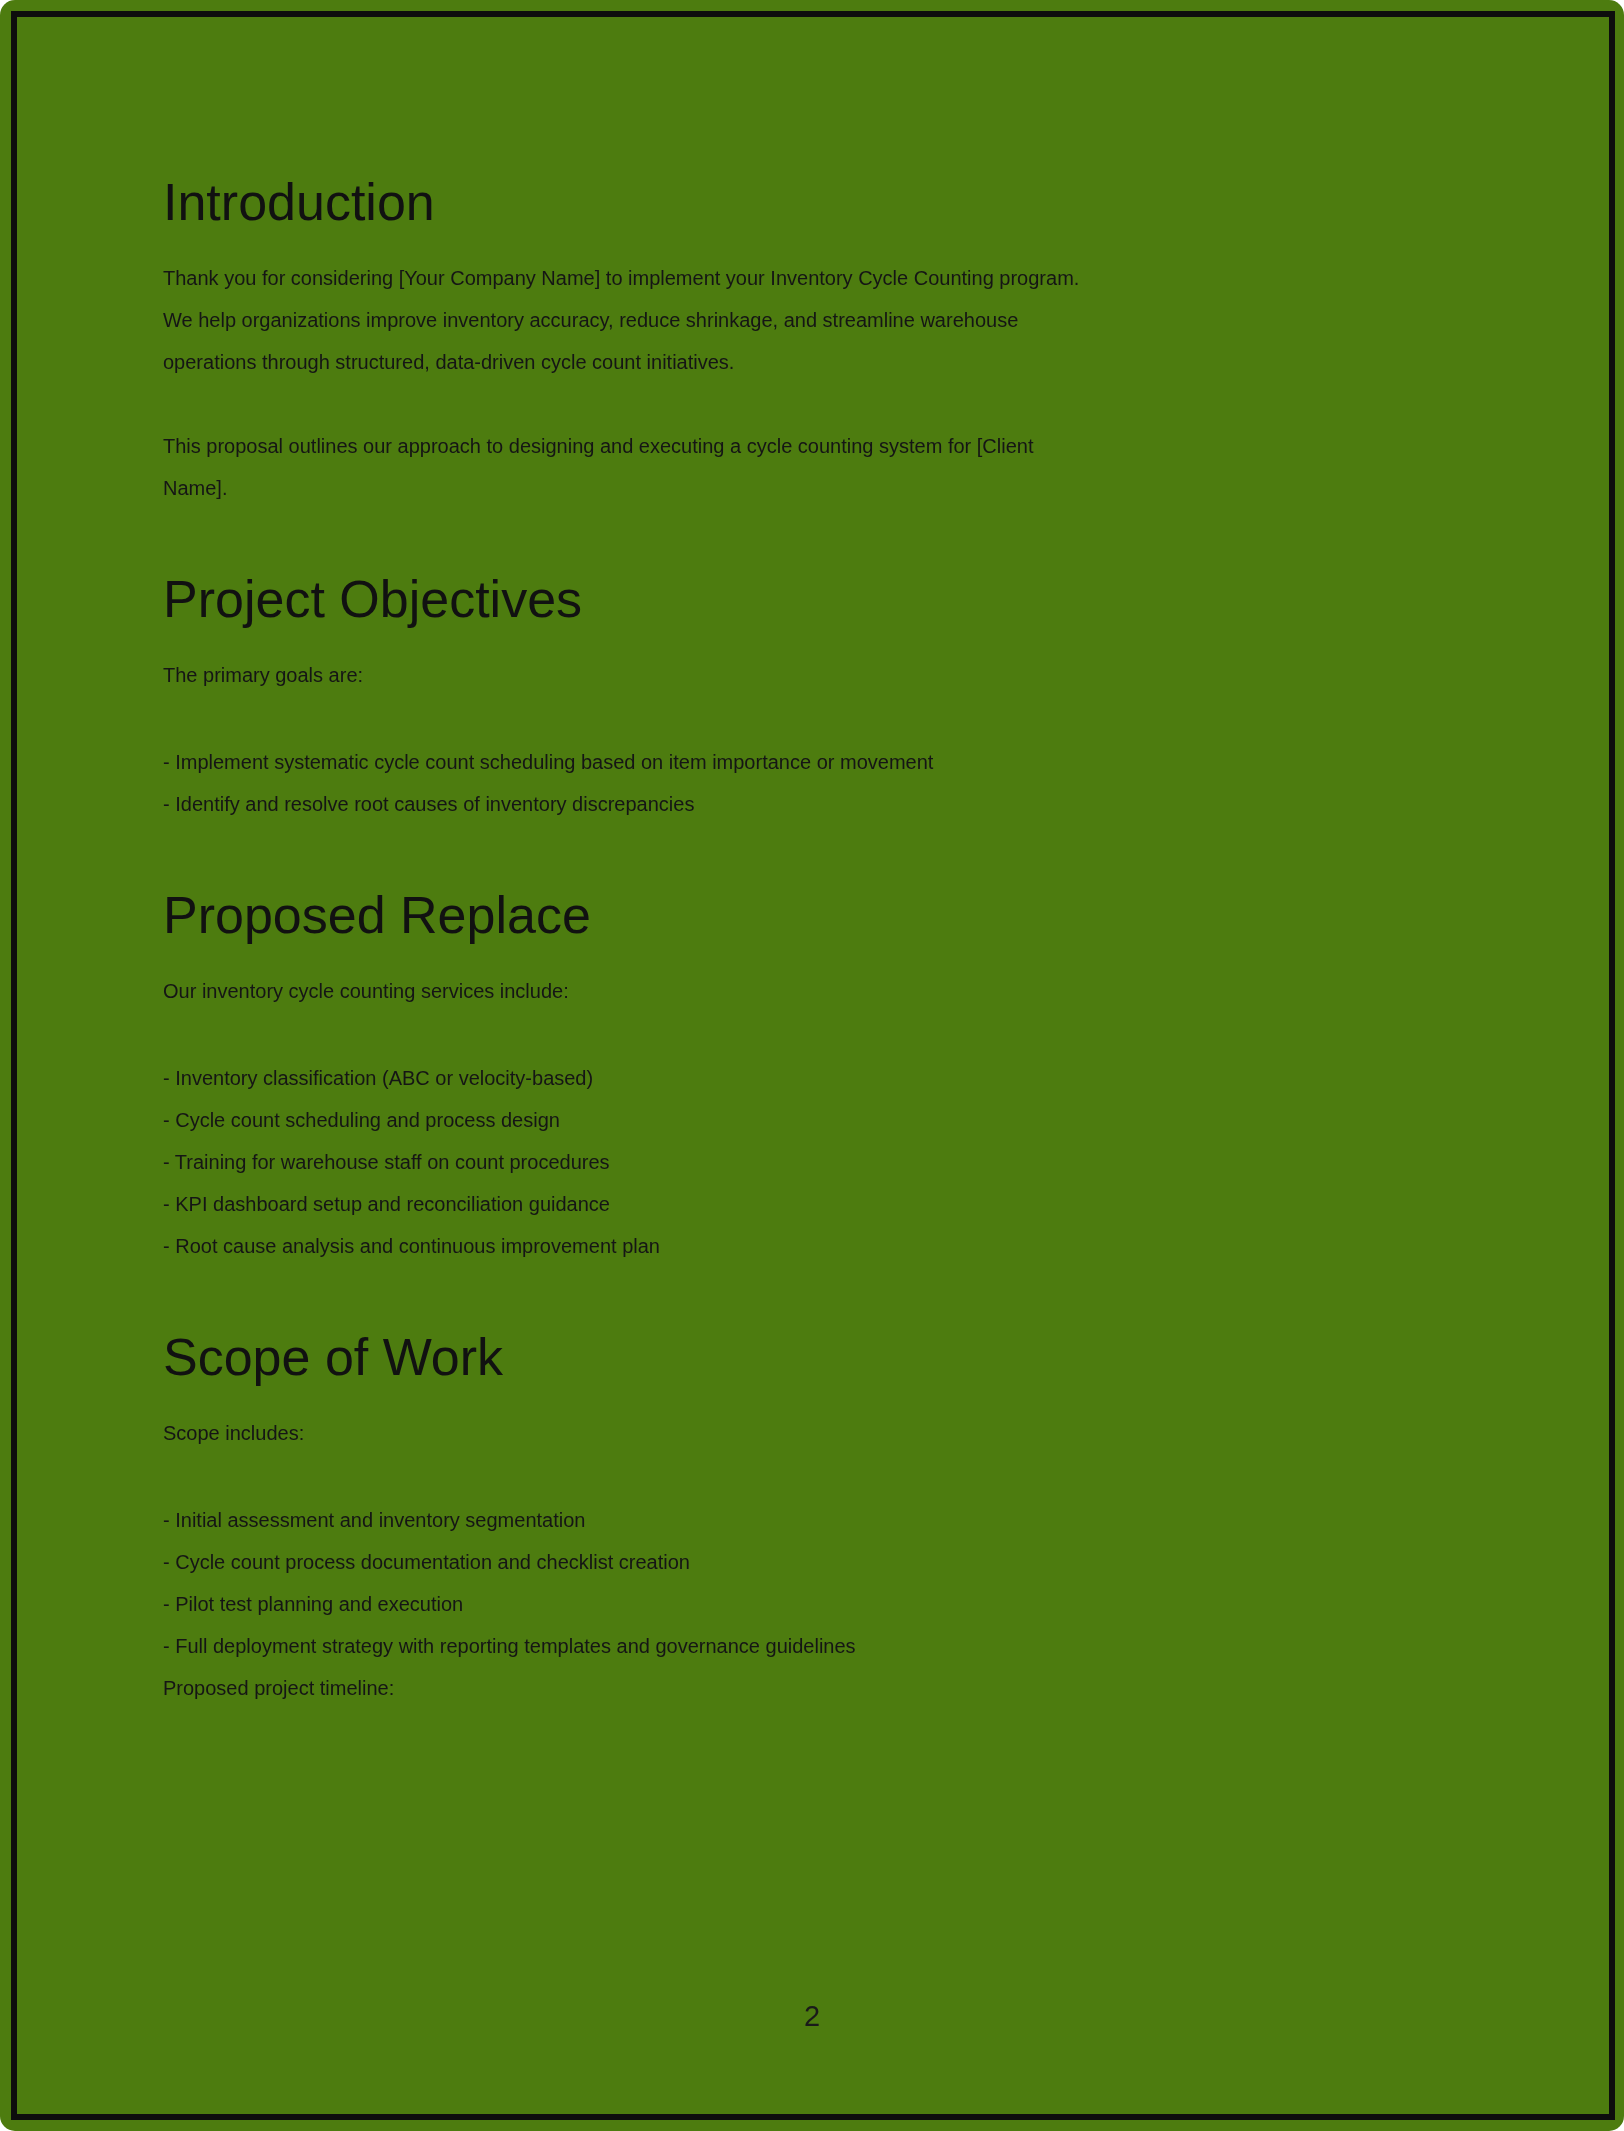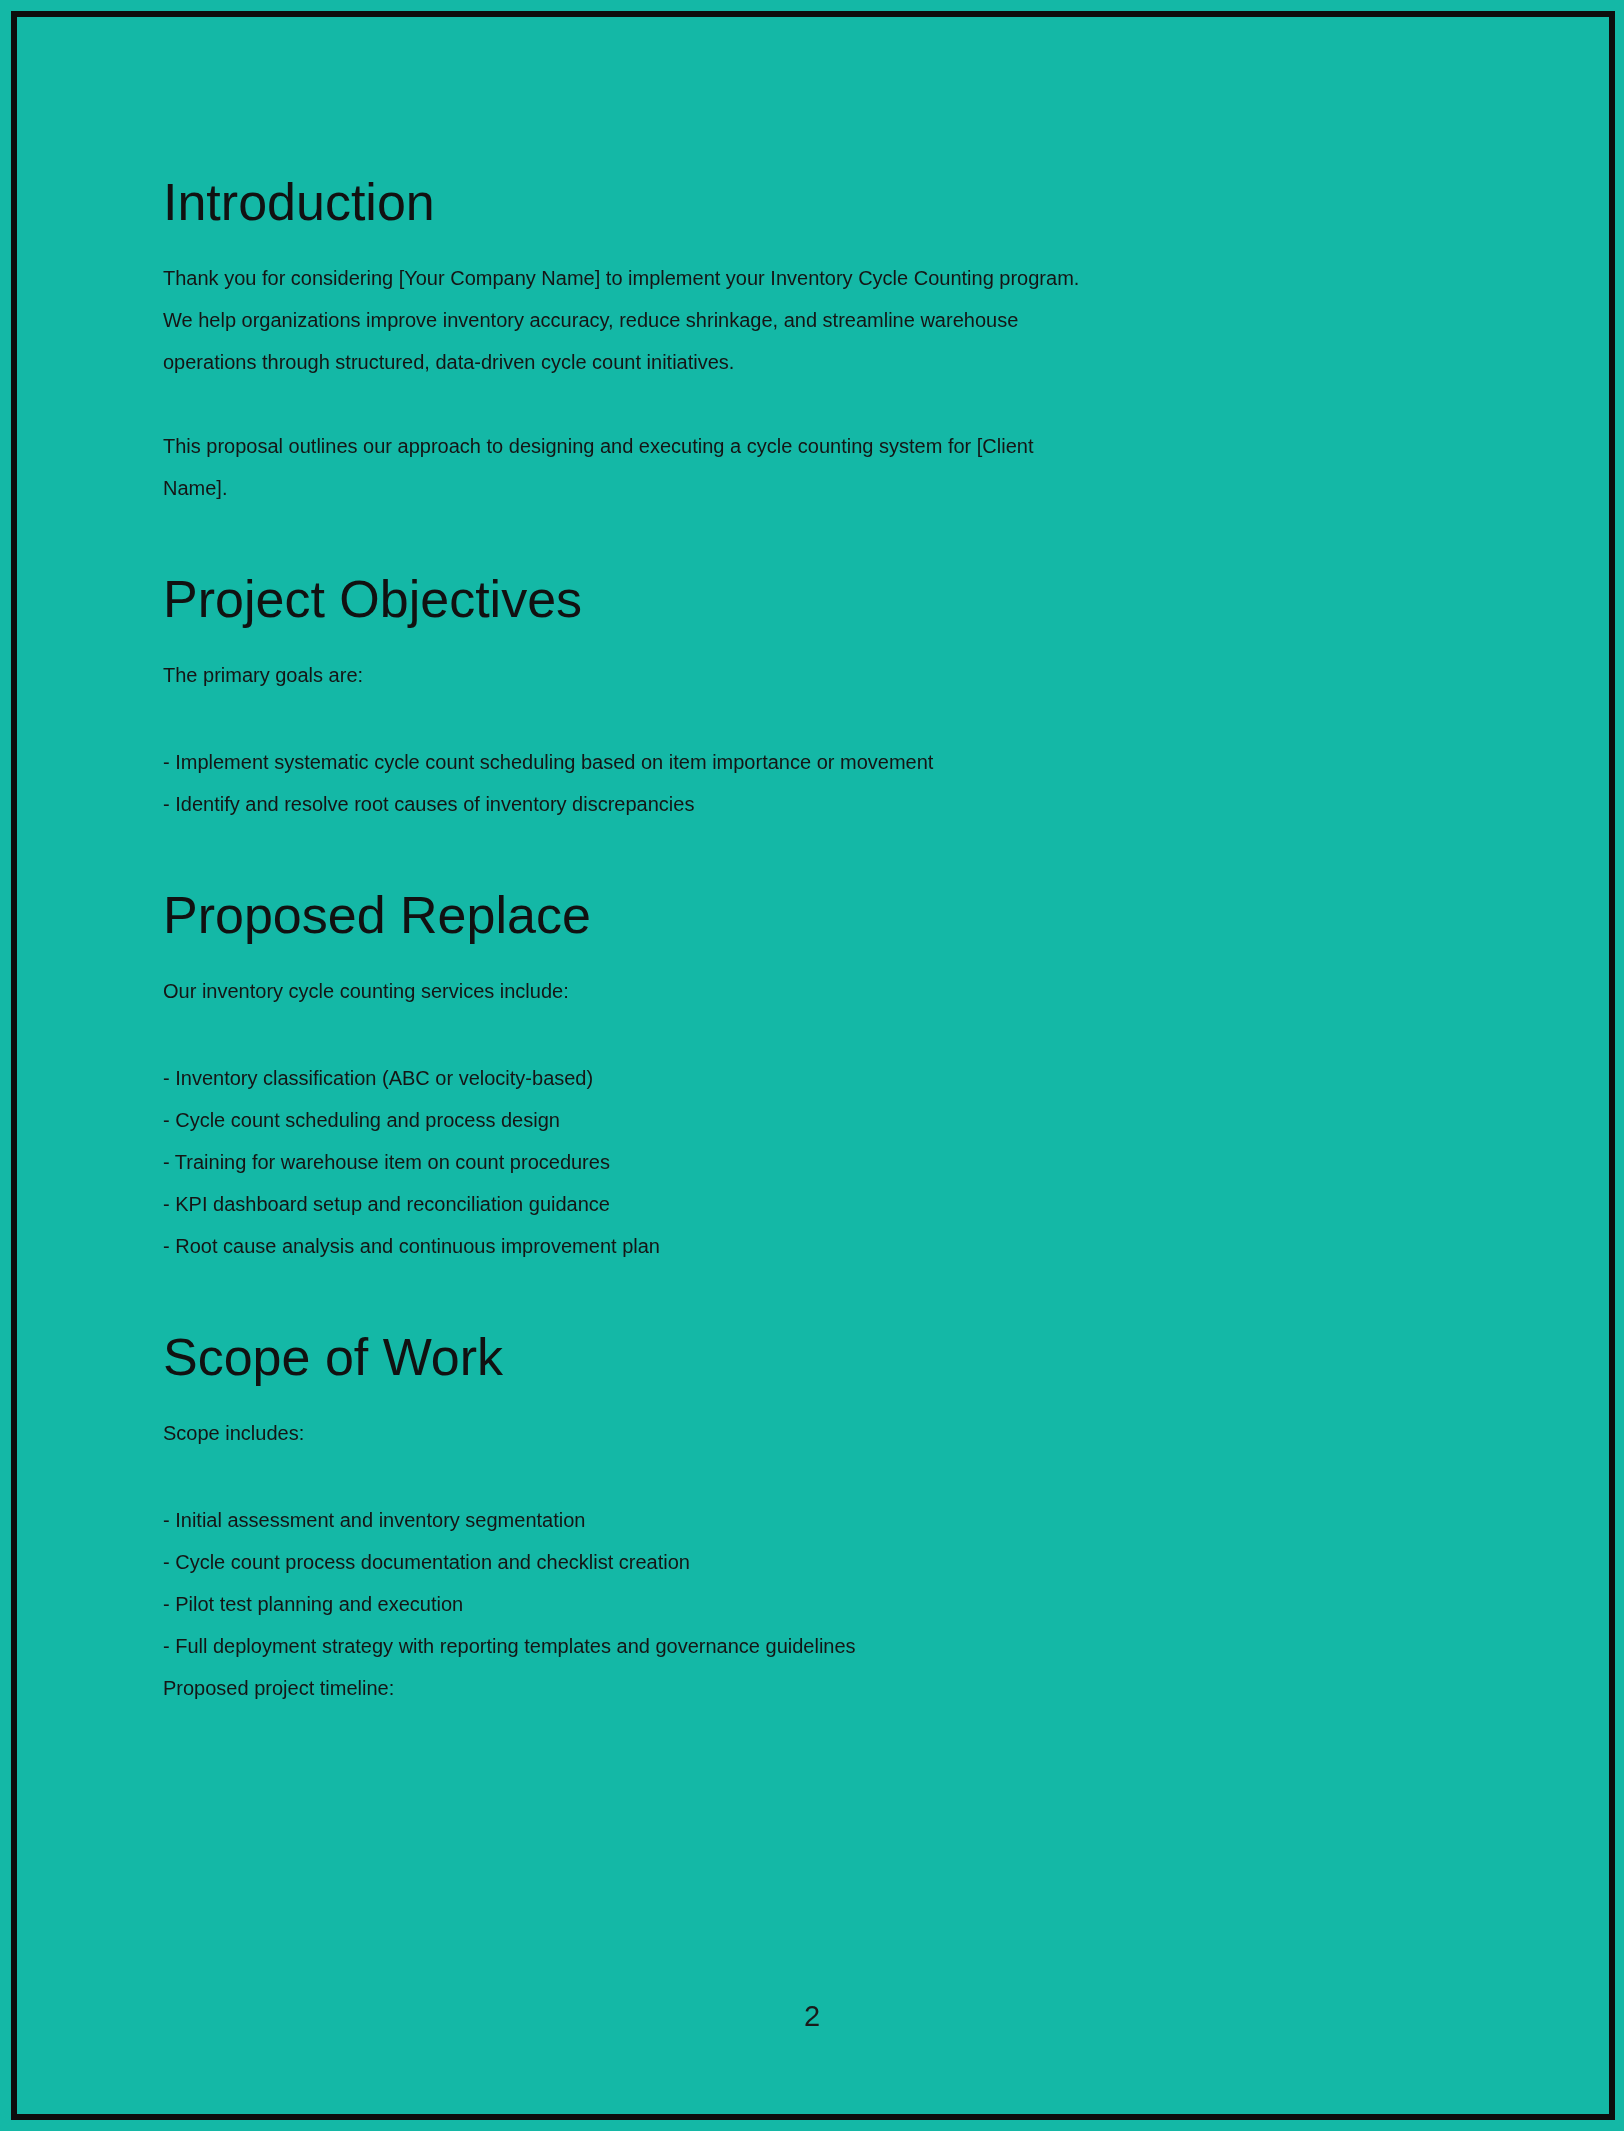--- a/index.html
+++ b/index.html
@@ -4,24 +4,25 @@
 <style>
   html, body {
     margin: 0;
     padding: 0;
     background: #ffffff;
   }
   .page {
     position: relative;
     width: 1624px;
     height: 2131px;
-    background: #14b8a6;
+    background: #4d7c0f;
     overflow: hidden;
     font-family: "Liberation Sans", sans-serif;
     color: #151515;
+    border-radius: 15px;
   }
   .frame {
     position: absolute;
     top: 11px;
     left: 11px;
     right: 9px;
     bottom: 11px;
     border: 6px solid #0d0d0d;
     pointer-events: none;
   }
@@ -95,21 +96,21 @@
       <div class="line">- Identify and resolve root causes of inventory discrepancies</div>
     </div>
 
     <h1>Proposed Replace</h1>
     <div class="lead">
       <div class="line">Our inventory cycle counting services include:</div>
     </div>
     <div class="list">
       <div class="line">- Inventory classification (ABC or velocity-based)</div>
       <div class="line">- Cycle count scheduling and process design</div>
-      <div class="line">- Training for warehouse item on count procedures</div>
+      <div class="line">- Training for warehouse staff on count procedures</div>
       <div class="line">- KPI dashboard setup and reconciliation guidance</div>
       <div class="line">- Root cause analysis and continuous improvement plan</div>
     </div>
 
     <h1>Scope of Work</h1>
     <div class="lead">
       <div class="line">Scope includes:</div>
     </div>
     <div class="list">
       <div class="line">- Initial assessment and inventory segmentation</div>

